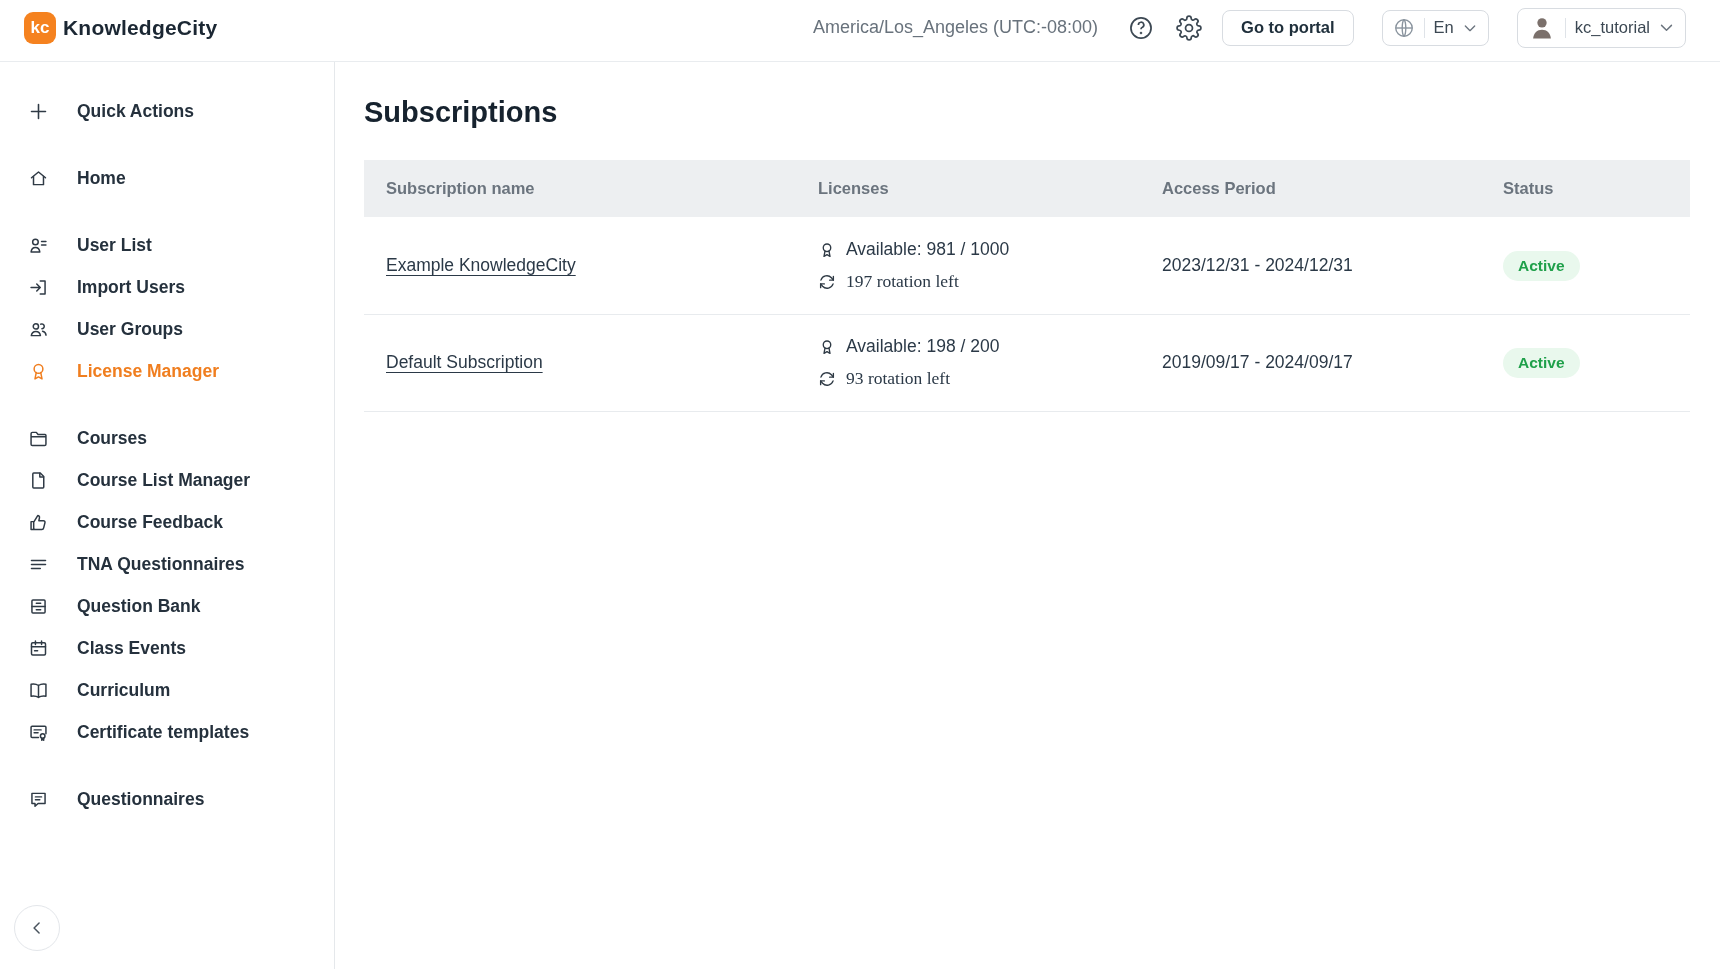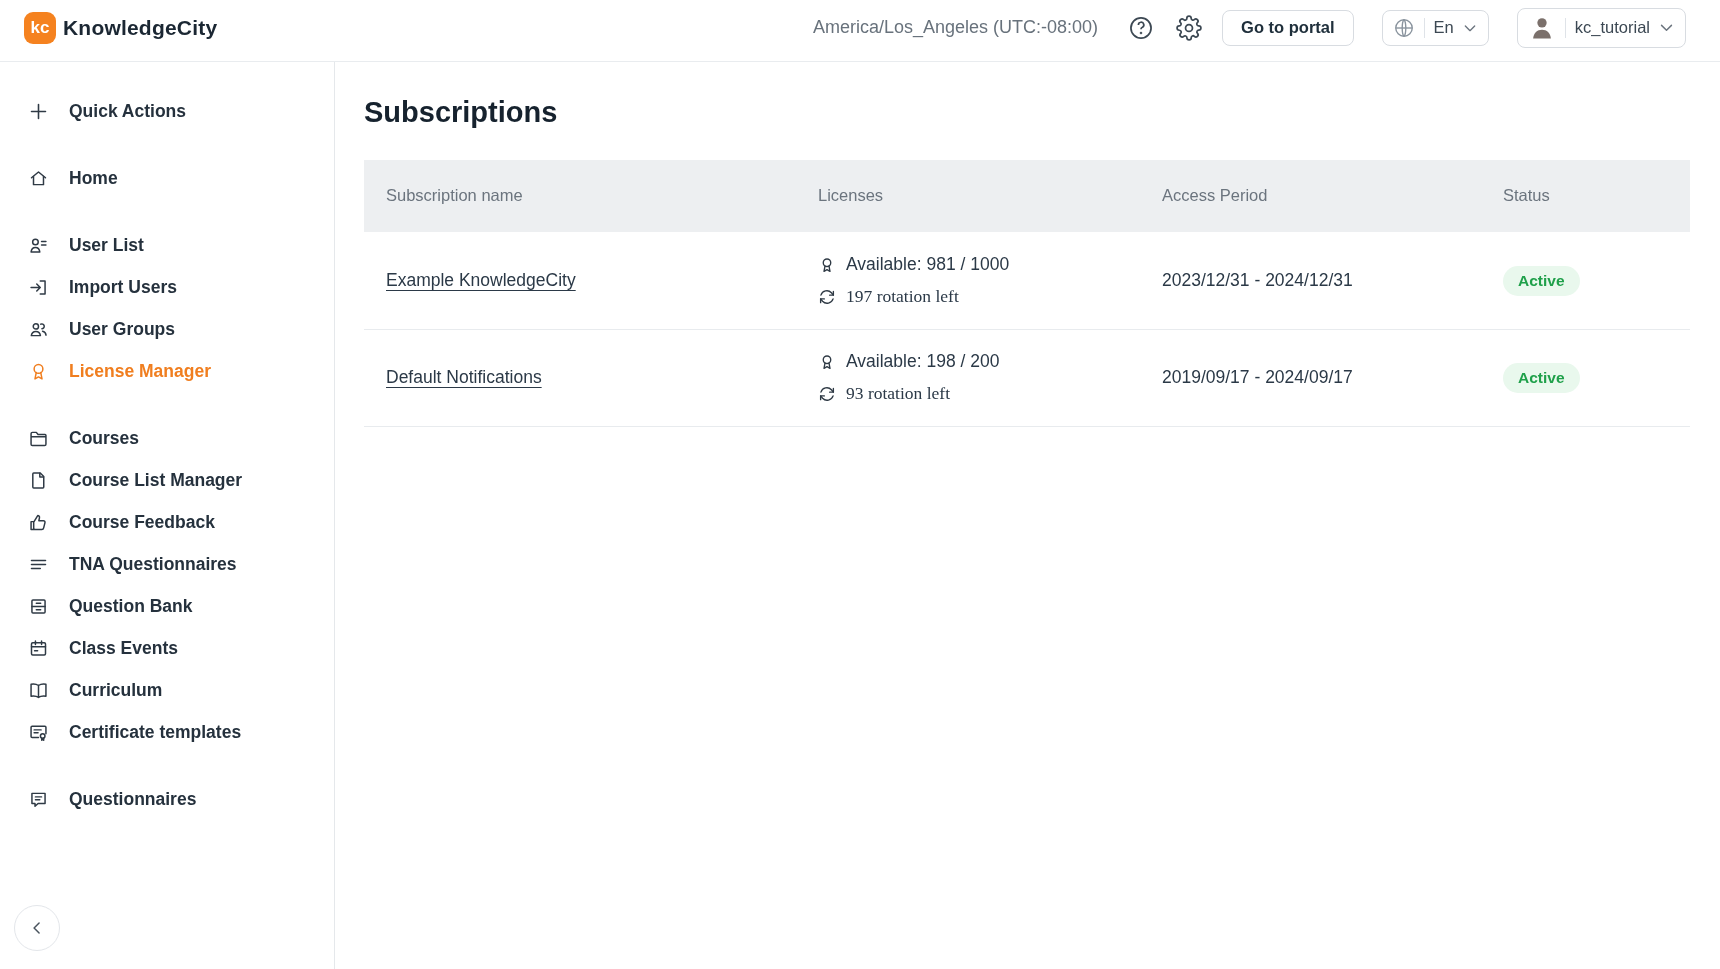--- a/index.html
+++ b/index.html
@@ -26,37 +26,37 @@
   .pill .sep { width:1px; height:20px; background:#dfe3e8; margin:0 9px; }
   .pill-label { font-size:16.5px; color:#3c4853; }
   .lang-pill { margin-right:28px; }
   .user-pill { height:40px; }
   .chev { margin-left:8px; }
 
   
   .content { display:flex; height:907px; }
   .sidebar { width:335px; border-right:1px solid #e5e8eb; position:relative;
     padding-top:28px; background:#fff; flex-shrink:0; }
-  .nav-item { display:flex; align-items:center; height:42px; padding-left:28px; gap:20px;
+  .nav-item { display:flex; align-items:center; height:42px; padding-left:28px; gap:28px;
     cursor:pointer; }
   .nav-item .nav-label { font-size:17.5px; font-weight:bold; color:#25313d; }
   .nav-item svg { stroke:#2f3a45; flex-shrink:0; }
   .nav-item.active .nav-label { color:#f07e1f; }
   .nav-item.active svg { stroke:#f07e1f; }
   .gap-sm { margin-top:25px; }
   .collapse-btn { position:absolute; left:14px; top:843px; width:46px; height:46px;
     border-radius:50%; background:#fff; border:1px solid #e3e6ea; cursor:pointer;
     display:flex; align-items:center; justify-content:center; }
   .collapse-btn svg { stroke:#4a545e; }
 
   
   main { flex:1; padding:34px 30px 0 29px; background:#fff; }
   .page-title { font-size:29px; font-weight:bold; color:#16222e; margin-bottom:31px; }
   table { border-collapse:collapse; table-layout:fixed; width:1326px; }
-  thead th { background:#edeff1; height:72px; text-align:left; font-weight:normal;
+  thead th { background:#edeff1; height:57px; text-align:left; font-weight:bold;
     font-size:16.5px; color:#6b747e; }
   th.c1, td.c1 { padding-left:22px; }
   tbody td { height:97px; border-bottom:1px solid #e8ebee; font-size:17.5px; color:#2b3947; }
   tbody tr:first-child td { border-top:1px solid #e8ebee00; }
   .sub-link { color:#2b3947; text-decoration:underline; text-underline-offset:4px; cursor:pointer; }
   .lic-line { display:flex; align-items:center; gap:10px; }
   .lic-line + .lic-line { margin-top:11px;font-family:Liberation Serif, serif; }
   .lic-line svg { stroke:#2f3a45; flex-shrink:0; }
   .badge { display:inline-block; background:#e9f8ed; color:#1fa04a; font-weight:bold;
     font-size:15.5px; padding:6px 15px; border-radius:16px; }
@@ -283,21 +283,21 @@
                 <path d="M3.5 19.5v-5h5"></path>
                   <path d="M20.1 14.5a8.3 8.3 0 0 1-14 3.1l-2.6-3.1"></path>
               </svg>
               <span>197 rotation left</span>
             </div>
           </td>
           <td><span>2023/12/31 - 2024/12/31</span></td>
           <td><span class="badge">Active</span></td>
         </tr>
         <tr>
-          <td class="c1"><a class="sub-link">Default Notifications</a></td>
+          <td class="c1"><a class="sub-link">Default Subscription</a></td>
           <td>
             <div class="lic-line">
               <svg width="18" height="18" viewBox="0 0 24 24" fill="none" stroke-width="1.8" stroke-linecap="round" stroke-linejoin="round">
                 <circle cx="12" cy="9" r="5"></circle>
                   <path d="M9.4 13.2 8 20.5l4-2.3 4 2.3-1.4-7.3"></path>
               </svg>
               <span>Available: 198 / 200</span>
             </div>
             <div class="lic-line">
               <svg width="18" height="18" viewBox="0 0 24 24" fill="none" stroke-width="1.8" stroke-linecap="round" stroke-linejoin="round">

